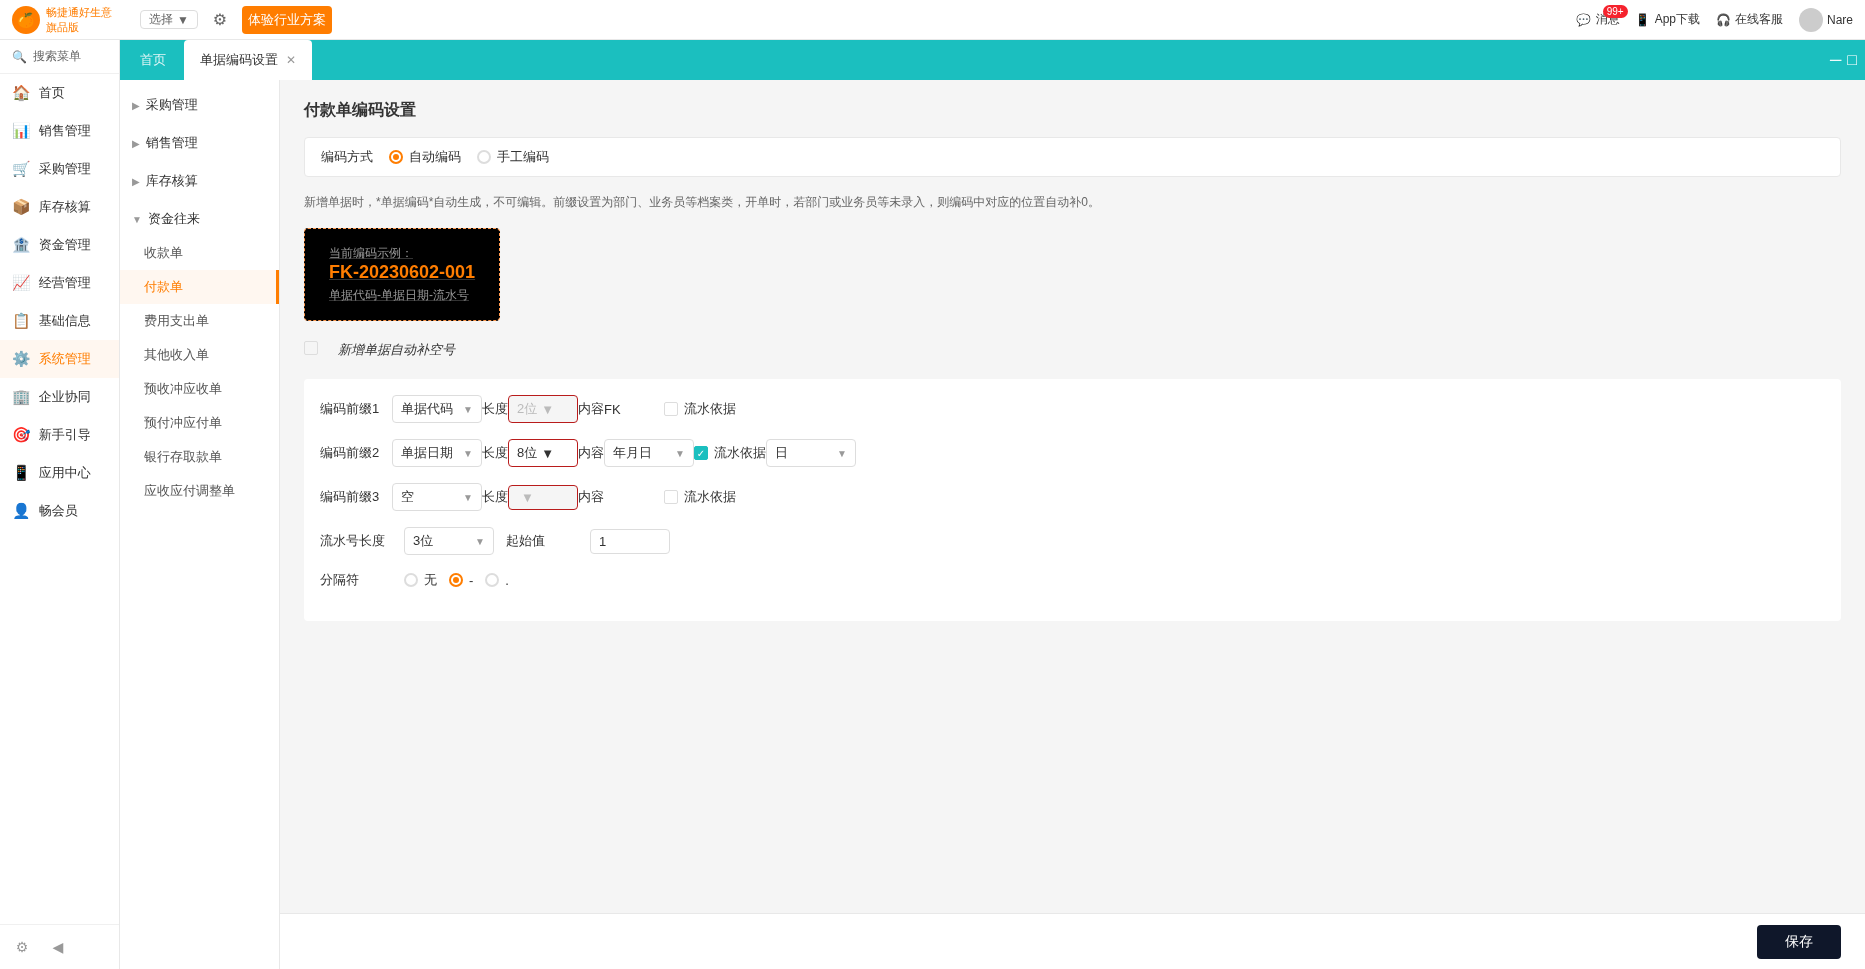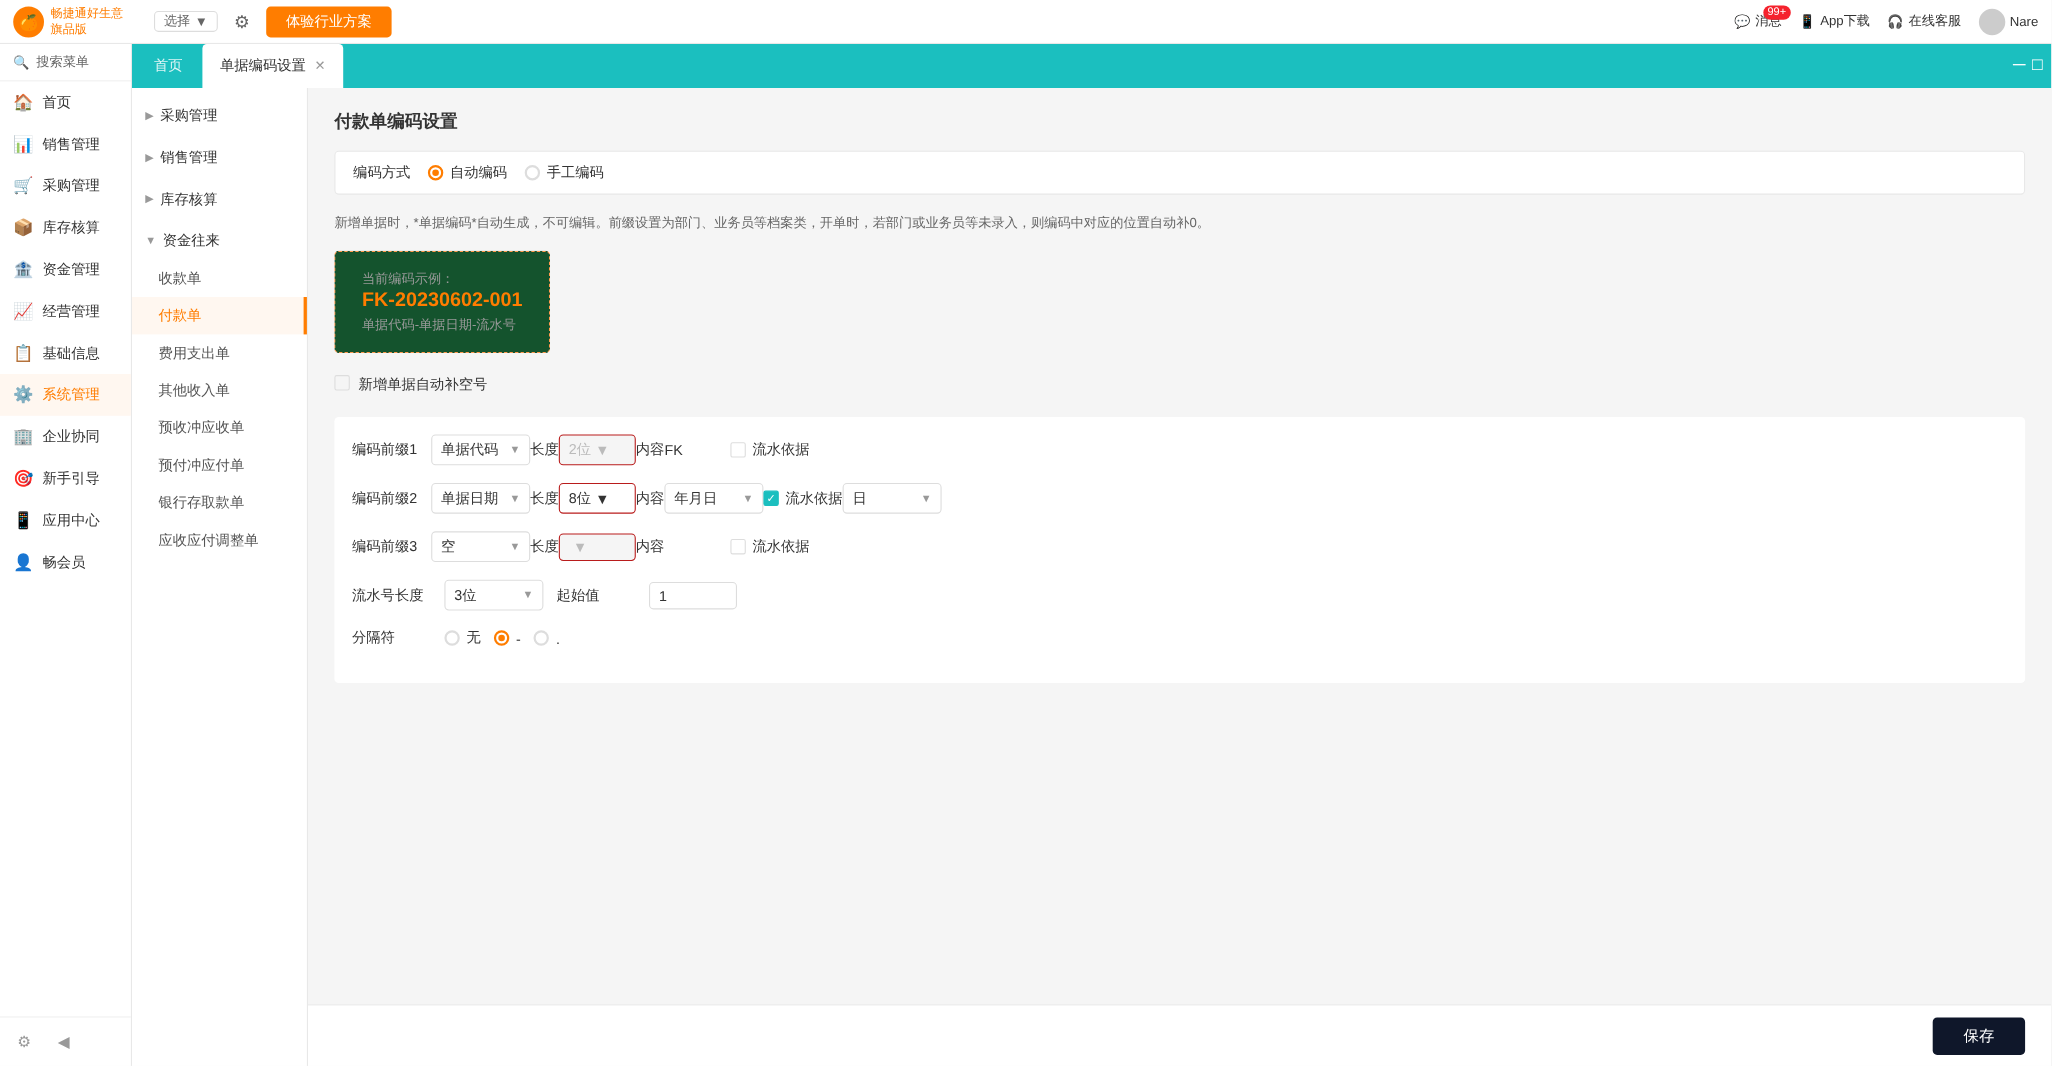--- a/index.html
+++ b/index.html
@@ -64,21 +64,21 @@
       align-items: center;
       justify-content: center;
       cursor: pointer;
       color: #666;
       font-size: 16px;
     }
     .trial-btn {
       background: #ff7d00;
       color: white;
       border: none;
-      padding: 5px 18px;
+      padding: 5px 6px;
       border-radius: 4px;
       font-size: 13px;
       cursor: pointer;
     }
     .header-right {
       display: flex;
       align-items: center;
       gap: 16px;
       margin-left: auto;
     }
@@ -333,44 +333,46 @@
     
     .info-text {
       font-size: 12px;
       color: #666;
       margin-bottom: 16px;
       line-height: 1.6;
     }
 
     
     .preview-box {
-      background: #14532d;
+      background: #000000;
       border: 1px dashed #ff9a50;
       border-radius: 4px;
       padding: 16px 24px;
       display: inline-block;
       margin-bottom: 20px;
+      text-decoration: underline;
     }
     .preview-code {
       font-size: 18px;
       font-weight: bold;
       color: #ff7d00;
       display: block;
       margin-bottom: 4px;
     }
     .preview-desc {
       font-size: 12px;
       color: #999;
     }
 
     
     .auto-fill-row {
       display: flex;
-      gap: 8px;
+      gap: 20px;
       margin-bottom: 20px;
+      font-style: italic;
     }
     .checkbox {
       width: 14px;
       height: 14px;
       border: 1px solid #ddd;
       border-radius: 2px;
       display: flex;
       align-items: center;
       justify-content: center;
       cursor: pointer;

